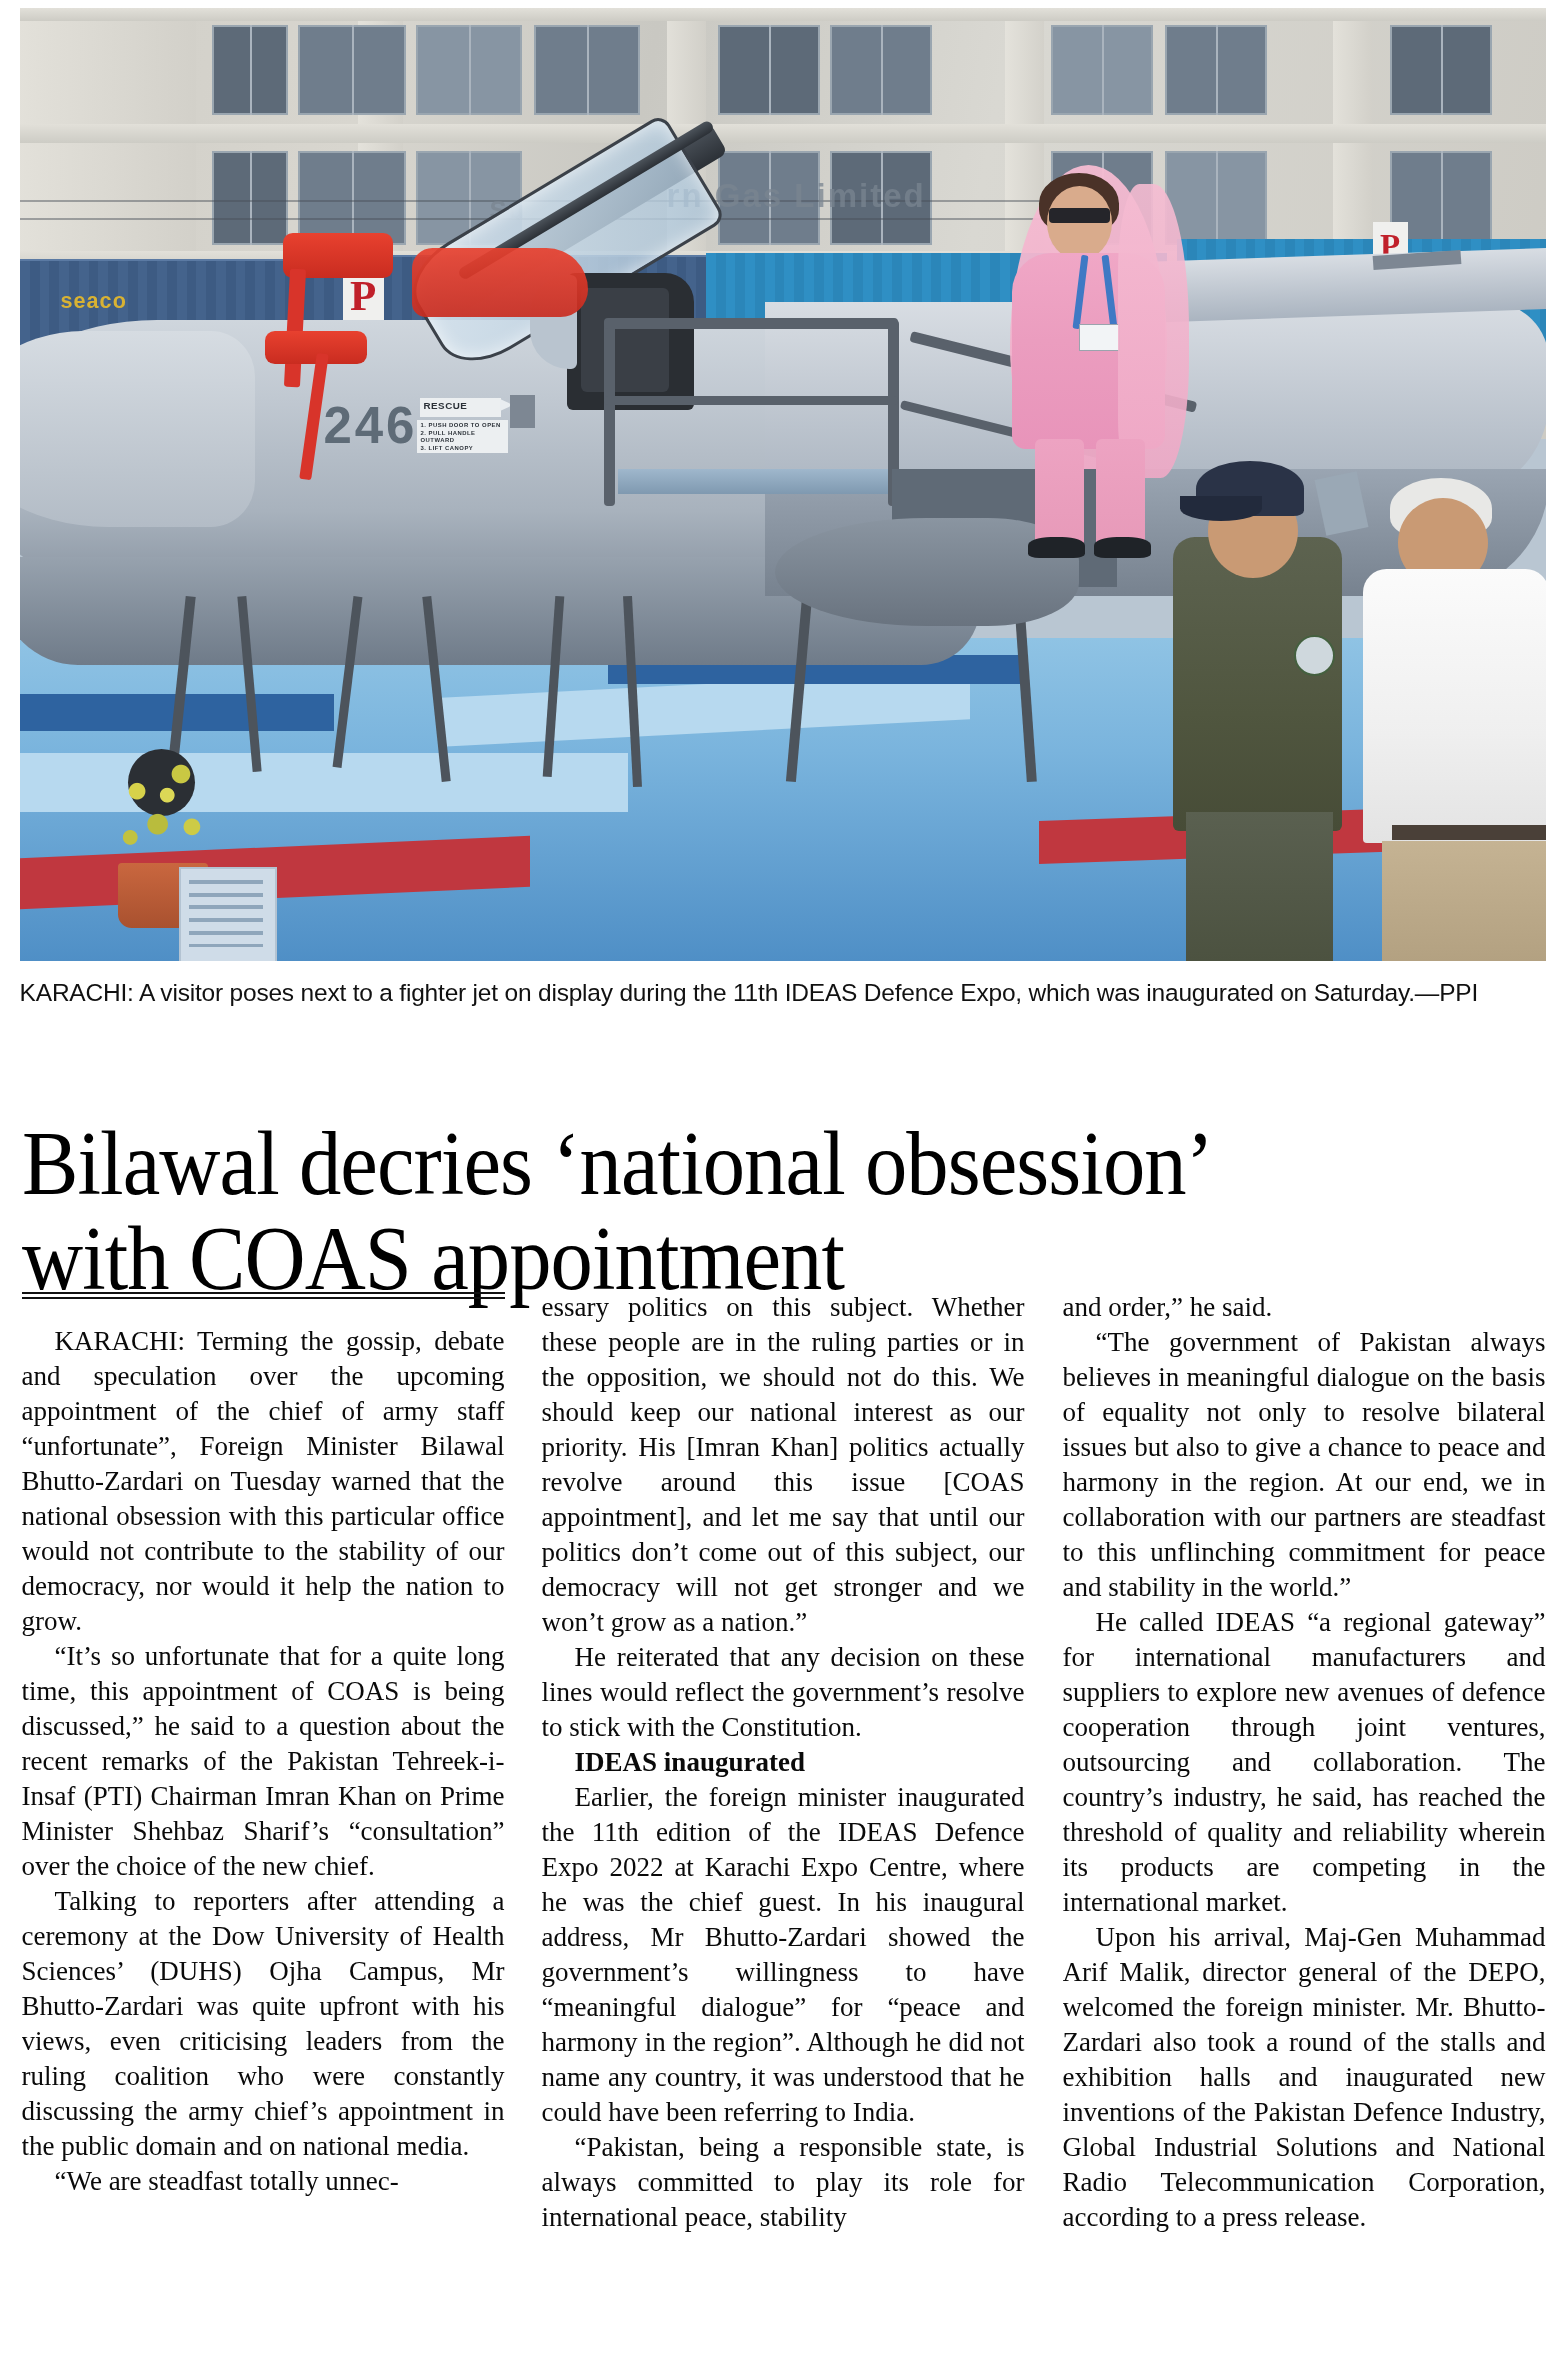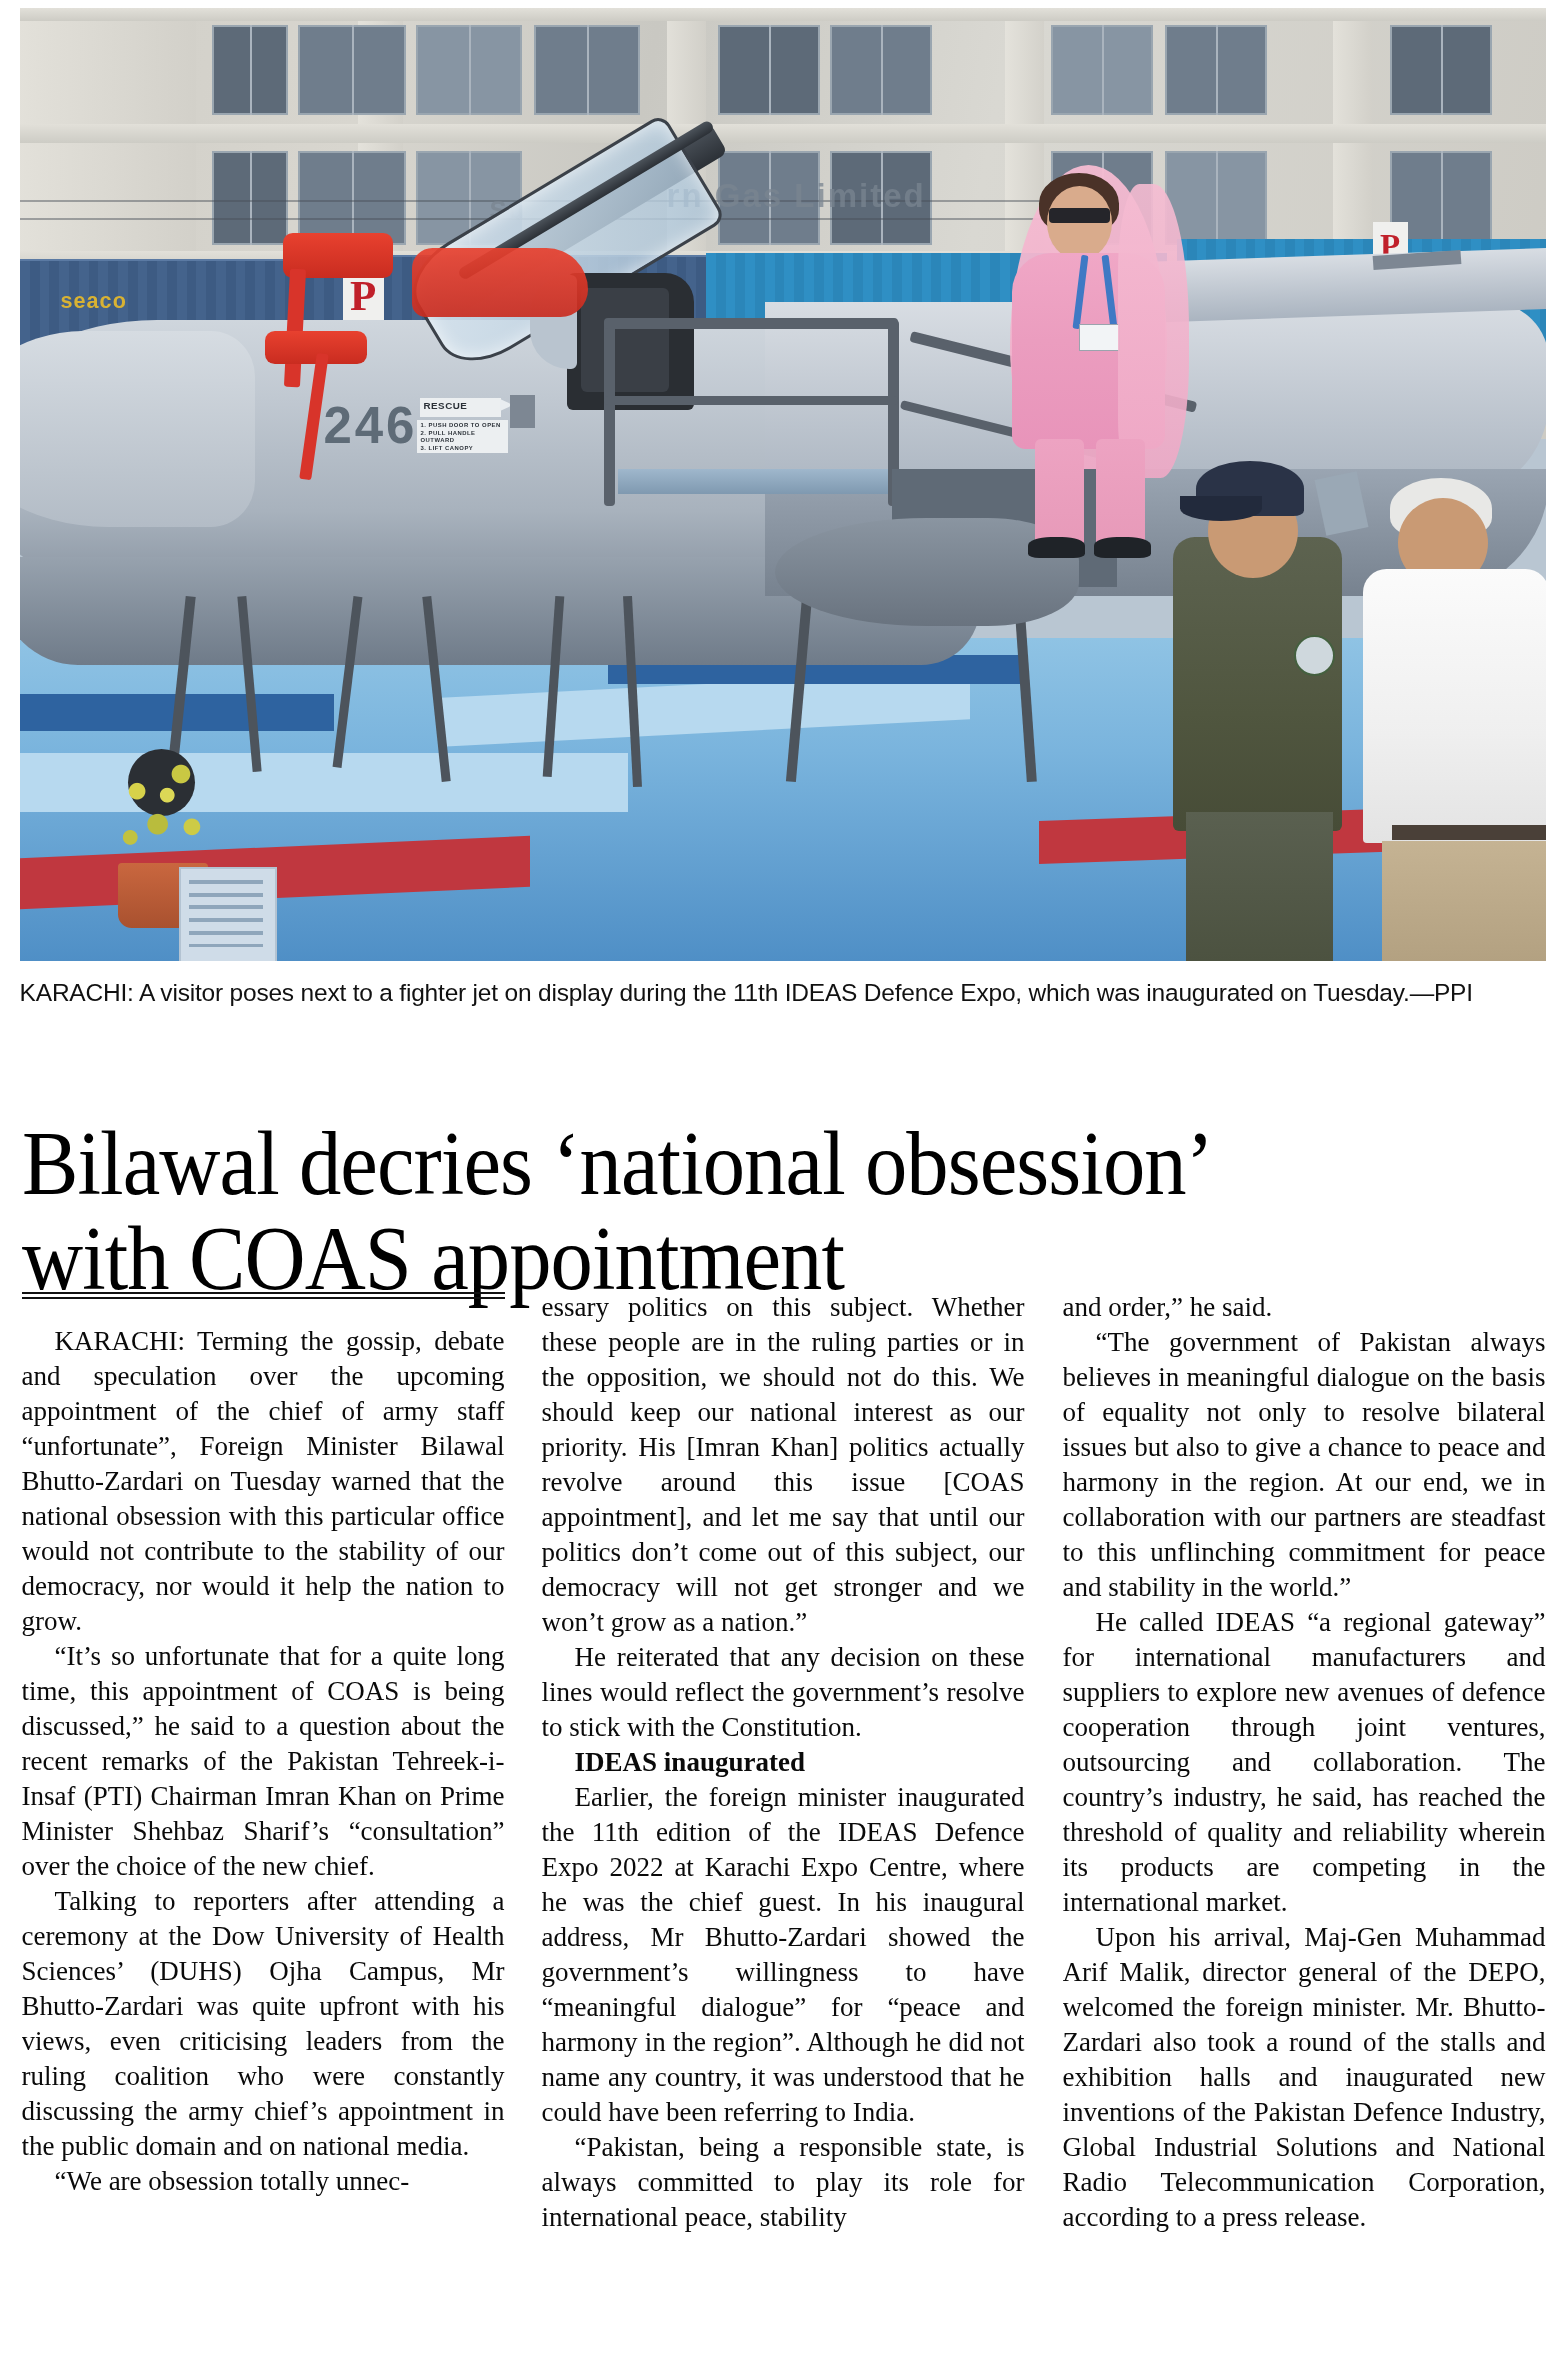--- a/index.html
+++ b/index.html
@@ -618,36 +618,36 @@
       <div class="white-hair" style="left:1370px;top:470px;width:102px;height:61px;"></div>
       <div class="man-head" style="left:1378px;top:490px;width:90px;height:90px;"></div>
       <div class="man-white-shirt" style="left:1343px;top:561px;width:186px;height:274px;"></div>
       <div class="belt" style="left:1372px;top:817px;width:157px;height:15.7px;"></div>
       <div class="man-khaki" style="left:1362px;top:833px;width:169px;height:120px;"></div>
       <div class="notebook" style="left:1300px;top:467px;width:43px;height:57px;"></div>
 
     </div>
   </div>
 
-  <div class="caption">KARACHI: A visitor poses next to a fighter jet on display during the 11th IDEAS Defence Expo, which was inaugurated on Tuesday.—PPI</div>
+  <div class="caption">KARACHI: A visitor poses next to a fighter jet on display during the 11th IDEAS Defence Expo, which was inaugurated on Saturday.—PPI</div>
 
   <h1 class="headline">
     <span class="hl-line">Bilawal decries ‘national obsession’</span>
     <span class="hl-line">with COAS appointment</span>
   </h1>
 
   <div class="cols">
 
     <div class="col col-1">
       <div class="byline-rule"></div>
       <div class="body-text">
         <p>KARACHI: Terming the gossip, debate and speculation over the upcoming appointment of the chief of army staff “unfortunate”, Foreign Minister Bilawal Bhutto-Zardari on Tuesday warned that the national obsession with this particular office would not contribute to the stability of our democracy, nor would it help the nation to grow.</p>
         <p>“It’s so unfortunate that for a quite long time, this appointment of COAS is being discussed,” he said to a question about the recent remarks of the Pakistan Tehreek-i-Insaf (PTI) Chairman Imran Khan on Prime Minister Shehbaz Sharif’s “consultation” over the choice of the new chief.</p>
         <p>Talking to reporters after attending a ceremony at the Dow University of Health Sciences’ (DUHS) Ojha Campus, Mr Bhutto-Zardari was quite upfront with his views, even criticising leaders from the ruling coalition who were constantly discussing the army chief’s appointment in the public domain and on national media.</p>
-        <p>“We are obsession totally unnec-</p>
+        <p>“We are steadfast totally unnec-</p>
       </div>
     </div>
 
     <div class="col col-2">
       <div class="body-text">
         <p class="no-indent">essary politics on this subject. Whether these people are in the ruling parties or in the opposition, we should not do this. We should keep our national interest as our priority. His [Imran Khan] politics actually revolve around this issue [COAS appointment], and let me say that until our politics don’t come out of this subject, our democracy will not get stronger and we won’t grow as a nation.”</p>
         <p>He reiterated that any decision on these lines would reflect the government’s resolve to stick with the Constitution.</p>
         <p class="subhead">IDEAS inaugurated</p>
         <p>Earlier, the foreign minister inaugurated the 11th edition of the IDEAS Defence Expo 2022 at Karachi Expo Centre, where he was the chief guest. In his inaugural address, Mr Bhutto-Zardari showed the government’s willingness to have “meaningful dialogue” for “peace and harmony in the region”. Although he did not name any country, it was understood that he could have been referring to India.</p>
         <p>“Pakistan, being a responsible state, is always committed to play its role for international peace, stability</p>

